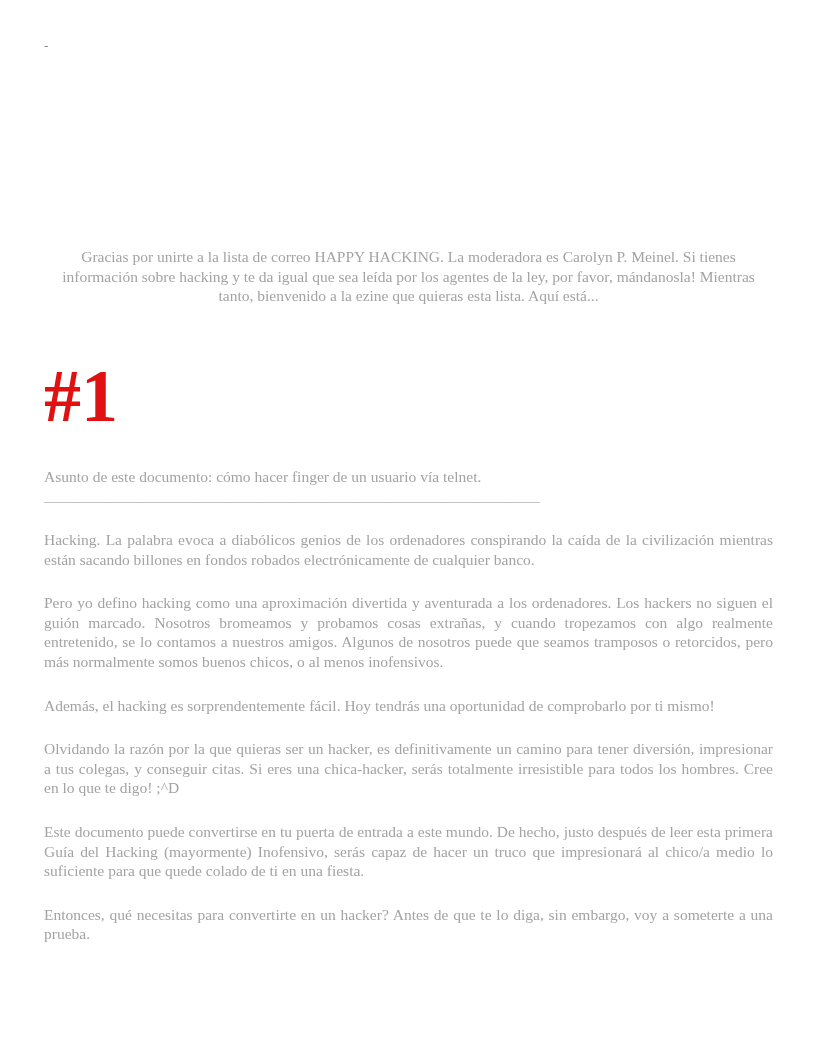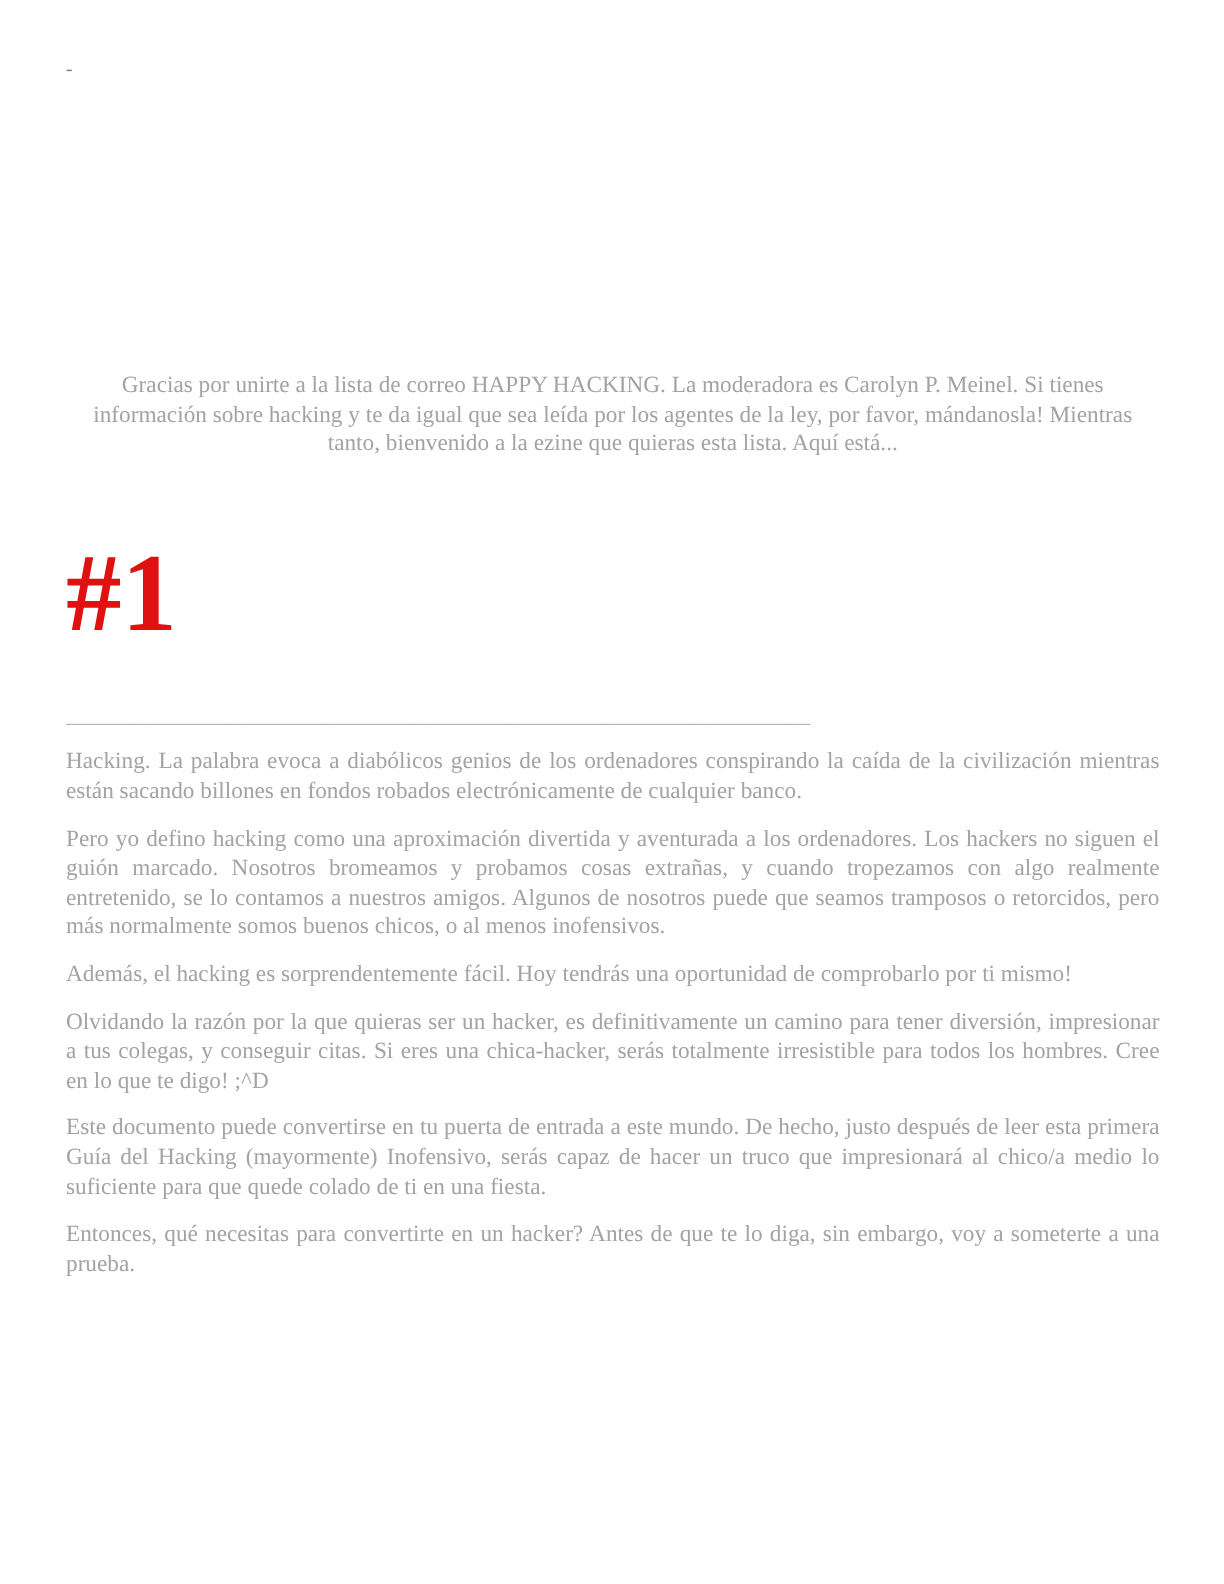--- a/index.html
+++ b/index.html
@@ -41,34 +41,35 @@
   .subject {
     text-align: left;
   }
   .separator {
     white-space: nowrap;
     overflow: hidden;
     color: var(--color-separator, #b3b3b3);
     line-height: 19.6px;
   }
   .body-para {
-    margin-top: 12px;
+    margin-top: 24px;
     text-align: justify;
   }
 </style>
 </head>
 <body>
 
 <div class="page">
   <div class="top-mark">-</div>
 
   <p class="intro">Gracias por unirte a la lista de correo HAPPY HACKING. La moderadora es Carolyn P. Meinel. Si tienes información sobre hacking y te da igual que sea leída por los agentes de la ley, por favor, mándanosla! Mientras tanto, bienvenido a la ezine que quieras esta lista. Aquí está...</p>
 
   <h1 class="heading">#1</h1>
 
+  <p class="subject">Asunto de este documento: cómo hacer finger de un usuario vía telnet.</p>
 
   <div class="separator">________________________________________________________________</div>
 
   <p class="body-para">Hacking. La palabra evoca a diabólicos genios de los ordenadores conspirando la caída de la civilización mientras están sacando billones en fondos robados electrónicamente de cualquier banco.</p>
 
   <p class="body-para">Pero yo defino hacking como una aproximación divertida y aventurada a los ordenadores. Los hackers no siguen el guión marcado. Nosotros bromeamos y probamos cosas extrañas, y cuando tropezamos con algo realmente entretenido, se lo contamos a nuestros amigos. Algunos de nosotros puede que seamos tramposos o retorcidos, pero más normalmente somos buenos chicos, o al menos inofensivos.</p>
 
   <p class="body-para">Además, el hacking es sorprendentemente fácil. Hoy tendrás una oportunidad de comprobarlo por ti mismo!</p>
 
   <p class="body-para">Olvidando la razón por la que quieras ser un hacker, es definitivamente un camino para tener diversión, impresionar a tus colegas, y conseguir citas. Si eres una chica-hacker, serás totalmente irresistible para todos los hombres. Cree en lo que te digo! ;^D</p>

